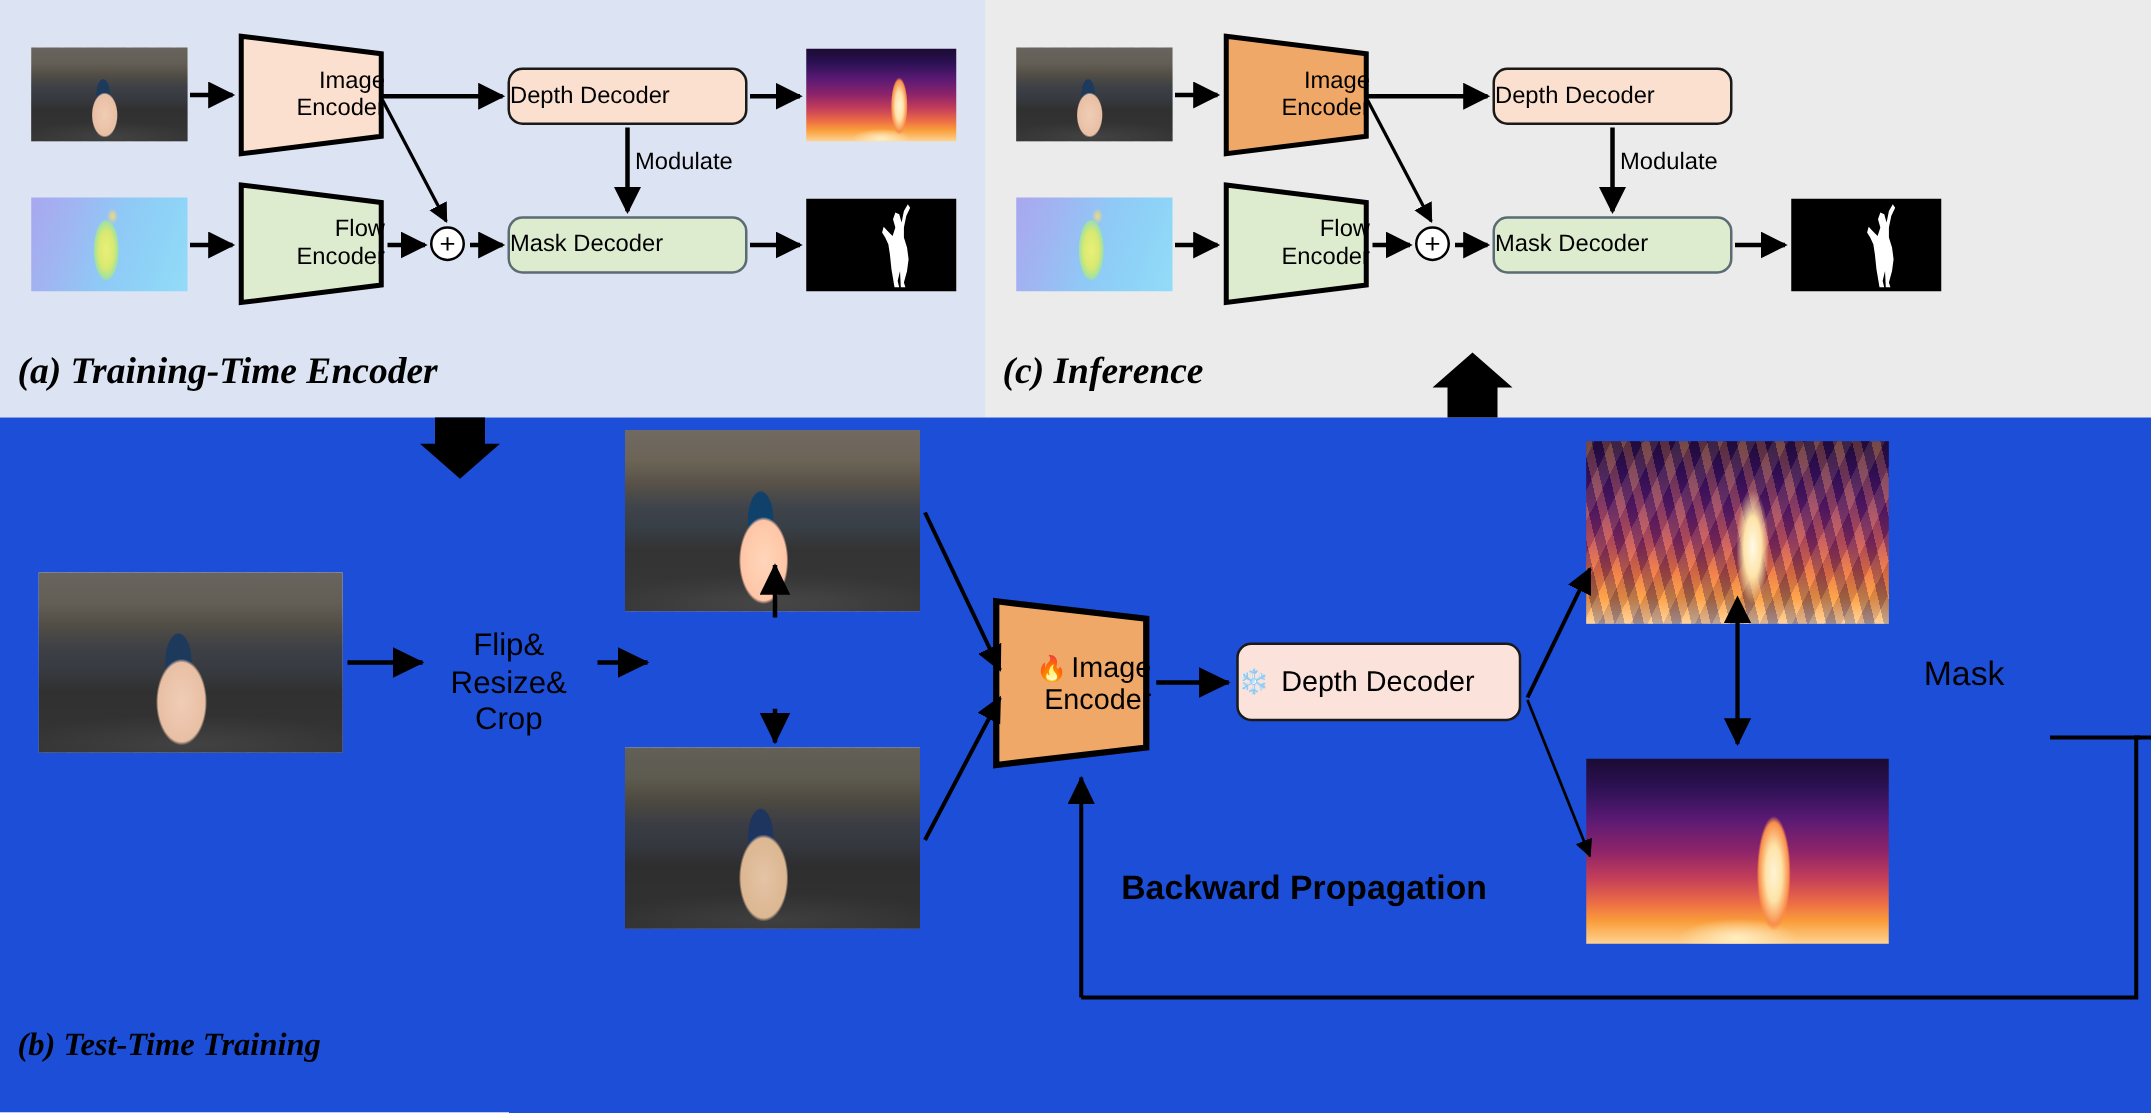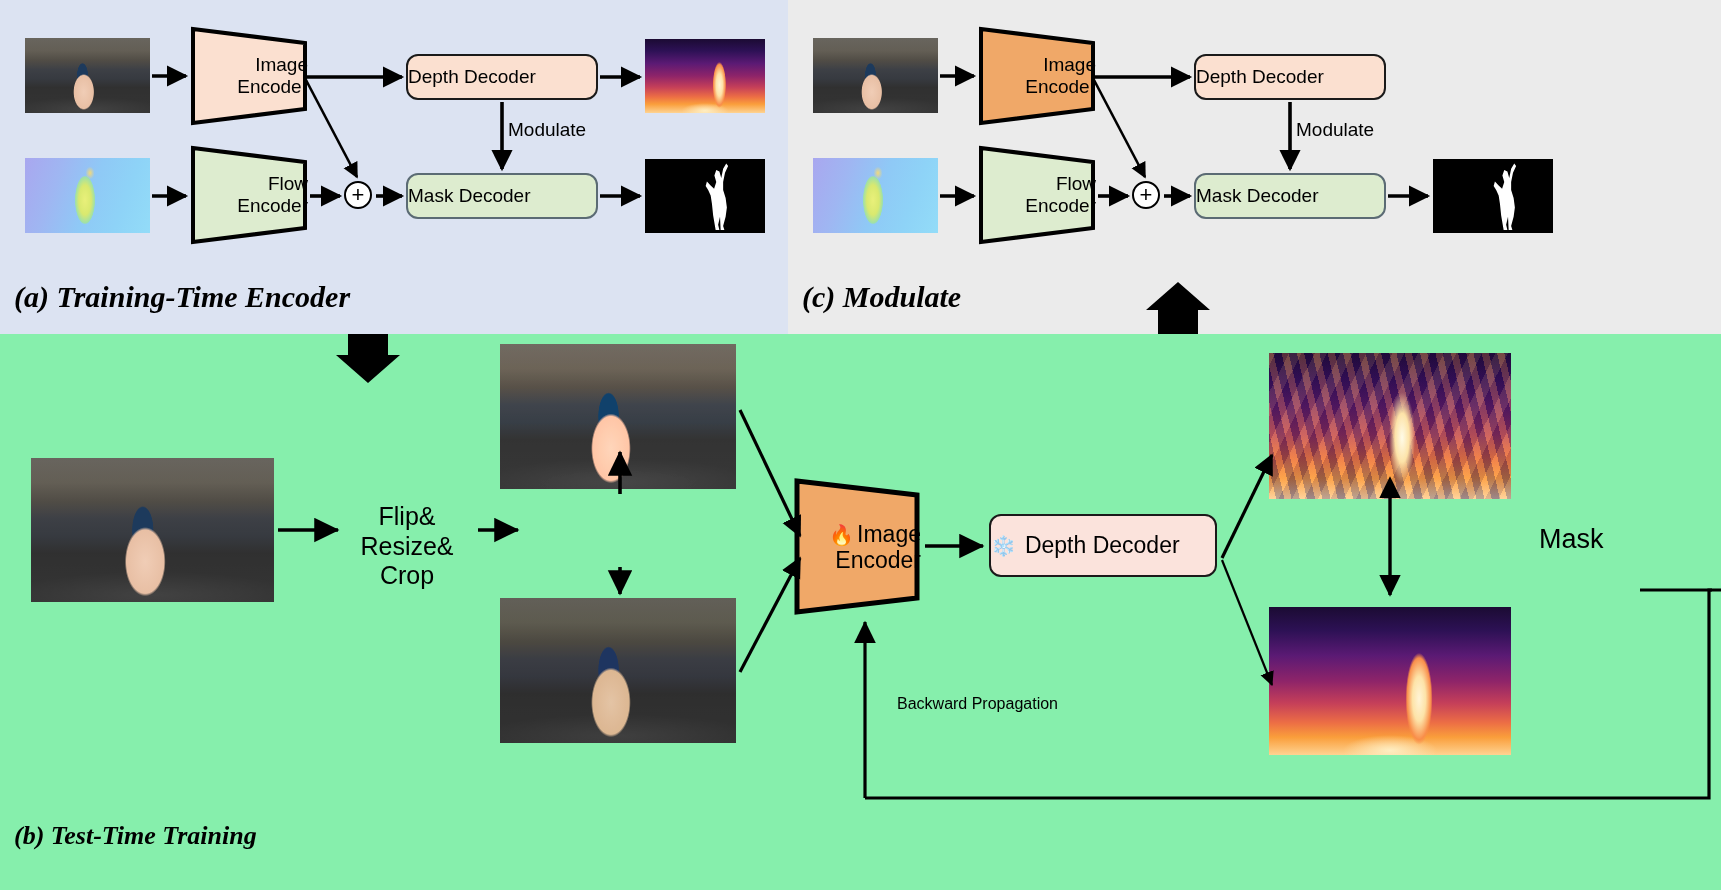--- a/index.html
+++ b/index.html
@@ -2,21 +2,21 @@
 <html><head>
 <meta charset="utf-8">
 <style>
   html,body{margin:0;padding:0;background:#fff;}
   body{font-family:"Liberation Sans",sans-serif;}
   #fig{position:relative;width:1721px;height:890px;overflow:hidden;background:#ffffff;}
 
   .panel{position:absolute;}
   #panel-a{left:0;top:0;width:788px;height:334px;background:#dce3f2;}
   #panel-c{left:788px;top:0;width:933px;height:334px;background:#ebebeb;}
-  #panel-b{left:0;top:334px;width:1721px;height:556px;background:#86efac;}
+  #panel-b{left:0;top:334px;width:1721px;height:556px;background:#1d4ed8;}
 
   .cap{position:absolute;font-family:"Liberation Serif",serif;font-weight:700;
        font-style:italic;color:#000;white-space:nowrap;}
   #cap-a{left:14px;top:280px;font-size:30px;}
   #cap-c{left:802px;top:280px;font-size:30px;}
   #cap-b{left:14px;top:820px;font-size:26px;}
 
   
   .thumb{position:absolute;overflow:hidden;background:#888;}
 
@@ -174,21 +174,21 @@
     <div class="rbox green" style="left:406px;top:173px;width:192px;height:46px;">
       <span>Mask Decoder</span>
     </div>
 
     <div class="txt" style="left:508px;top:119px;font-size:19px;">Modulate</div>
 
     <div class="thumb maskimg" style="left:645px;top:159px;width:120px;height:74px;">
       <span class="sil"></span>
     </div>
 
-    <div class="cap" id="cap-c" style="left:14px;">(c) Modulate</div>
+    <div class="cap" id="cap-c" style="left:14px;">(c) Inference</div>
   </div>
 
   <div class="panel" id="panel-b">
 
     <div class="thumb crowd" style="left:31px;top:124px;width:243px;height:144px;"></div>
 
     <div class="txt" style="left:352px;top:168px;width:110px;text-align:center;font-size:25px;">Flip&amp;
 Resize&amp;
 Crop</div>
 
@@ -211,21 +211,21 @@
       <span class="emo">❄️</span>
       <span>Depth Decoder</span>
     </div>
 
     <div class="thumb depthimg noisy" style="left:1269px;top:19px;width:242px;height:146px;"></div>
 
     <div class="thumb depthimg" style="left:1269px;top:273px;width:242px;height:148px;"></div>
 
     <div class="txt" style="left:1539px;top:190px;font-size:27px;">Mask</div>
 
-    <div class="txt" style="left:897px;top:361px;font-size:16px;">Backward Propagation</div>
+    <div class="txt" style="left:897px;top:361px;font-size:27px;font-weight:bold;">Backward Propagation</div>
 
     <div class="cap" id="cap-b" style="top:487px;">(b) Test-Time Training</div>
   </div>
 
   <svg class="arrows" viewBox="0 0 1721 890">
     <defs>
       <marker id="ah" markerWidth="7" markerHeight="7" refX="5.4" refY="3.0" orient="auto" markerUnits="strokeWidth">
         <path d="M0,0 L6,3 L0,6 z" fill="#000"></path>
       </marker>
       <marker id="ahs" markerWidth="9" markerHeight="9" refX="6.6" refY="3.4" orient="auto" markerUnits="strokeWidth">

